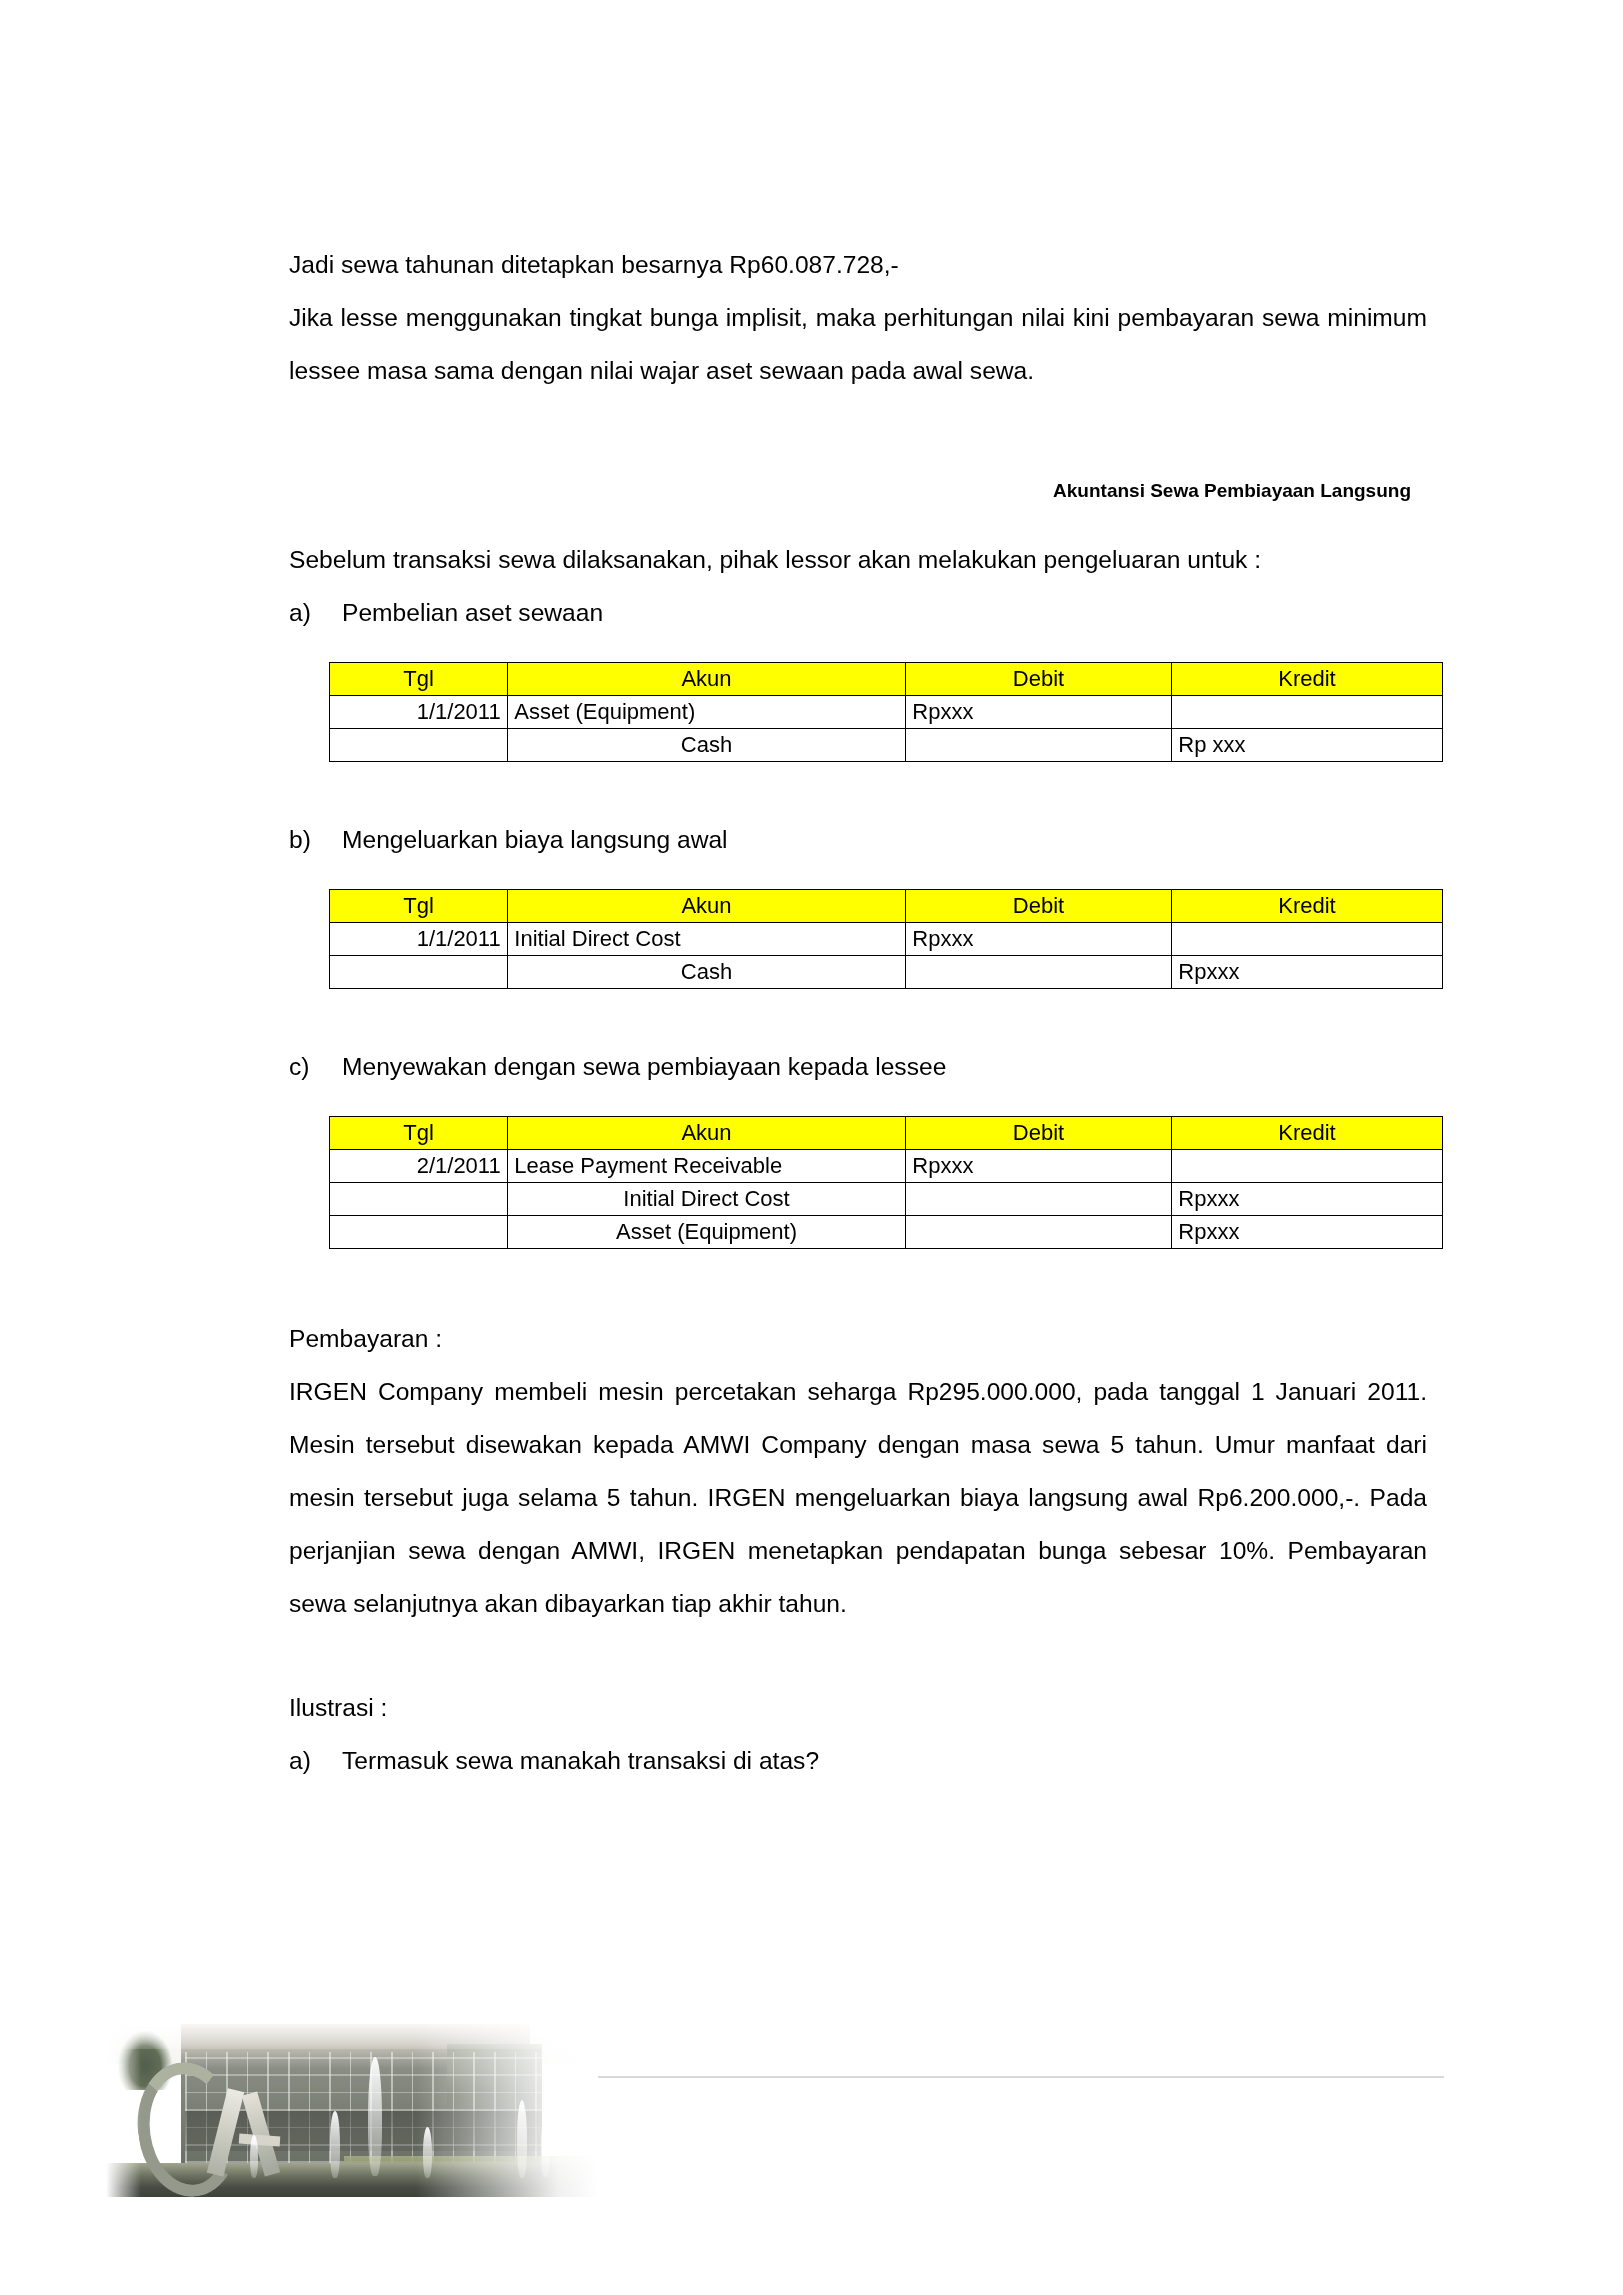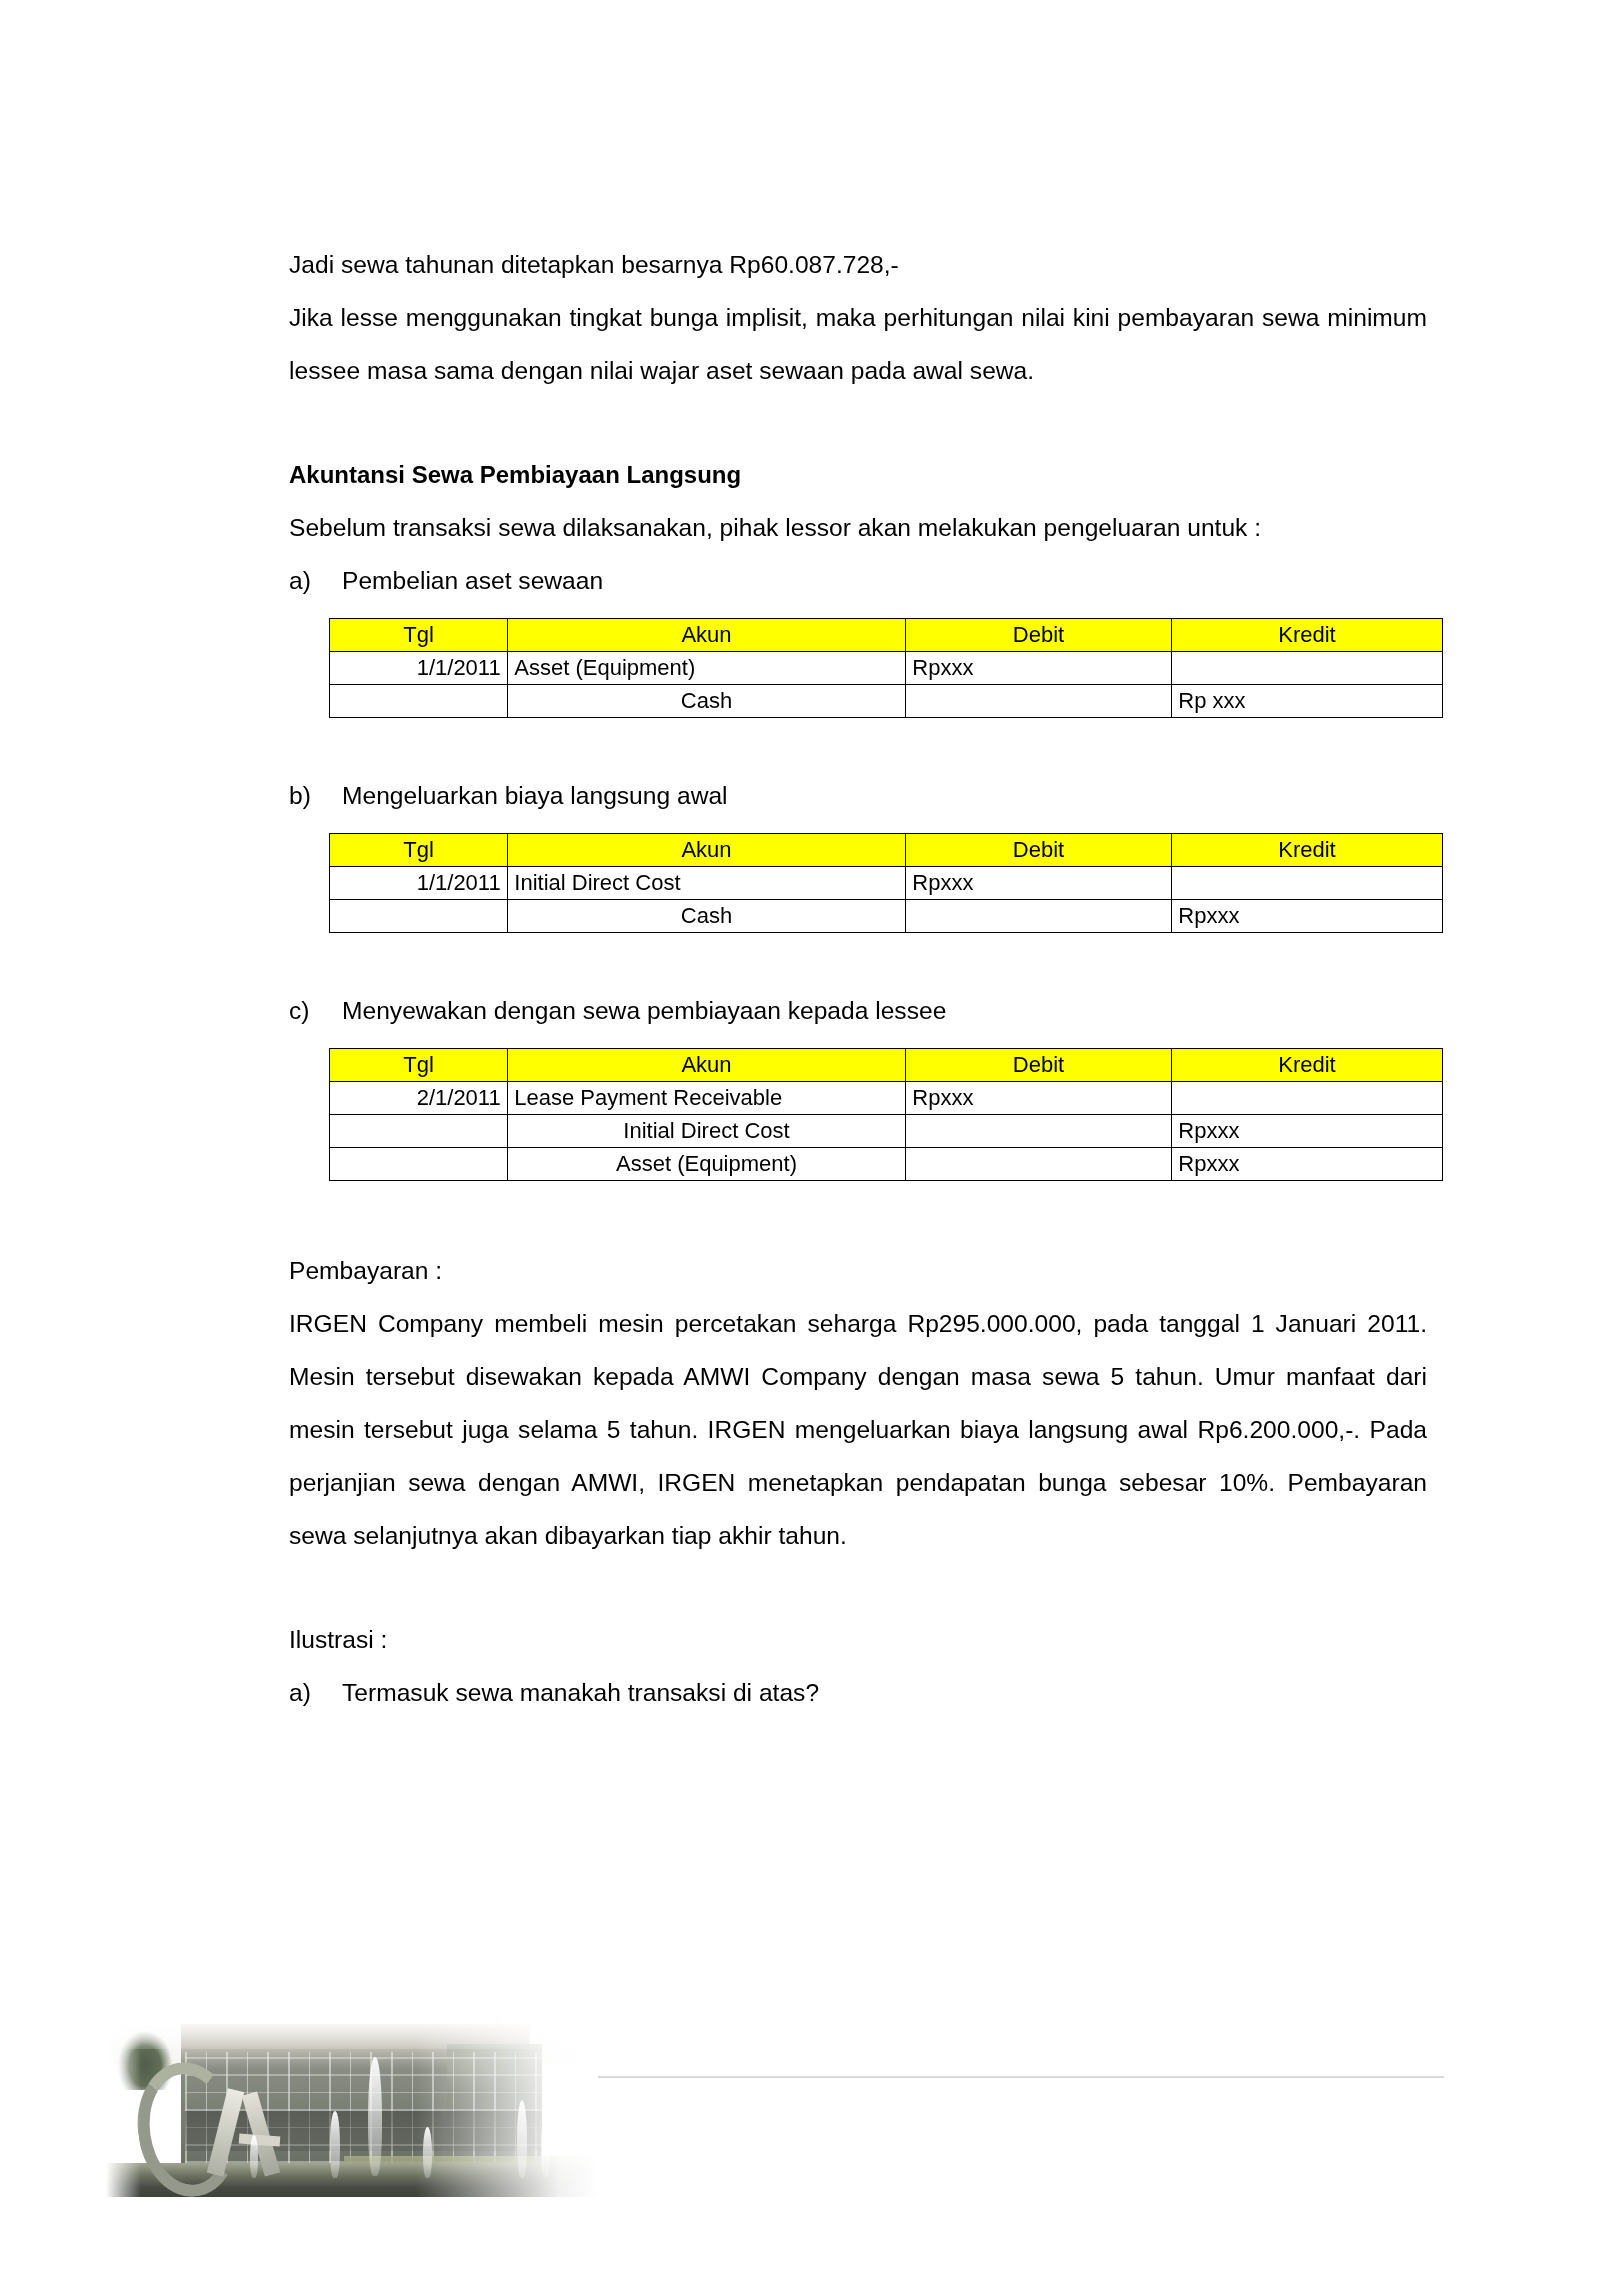--- a/index.html
+++ b/index.html
@@ -28,25 +28,25 @@
     font-size: 24.6px;
     line-height: 53px;
     text-align: justify;
     text-justify: inter-word;
     letter-spacing: 0px;
   }
   p.body-text.nojust {
     text-align: left;
   }
   h3.section-heading {
-    margin: 0;
-    font-size: 24px;
+    margin: 16px;
+    font-size: 19px;
     line-height: 53px;
     font-weight: bold;
-    text-align: left;
+    text-align: right;
   }
   .spacer-md { height: 51px; }
   .spacer-lg { height: 63px; }
 
   
   .list-item {
     display: flex;
     font-size: 24.6px;
     line-height: 53px;
     align-items: flex-start;
@@ -55,21 +55,21 @@
     width: 53px;
     flex: 0 0 53px;
     text-align: left;
   }
   .list-item .li-text {
     flex: 1 1 auto;
   }
 
   
   .jtable-wrap {
-    margin-top: 11px;
+    margin-top: 23px;
     margin-left: 40px;
     width: 1114px;
   }
   table.jtable {
     border-collapse: collapse;
     width: 100%;
     table-layout: fixed;
     font-size: 22px;
     line-height: 1.05;
   }

